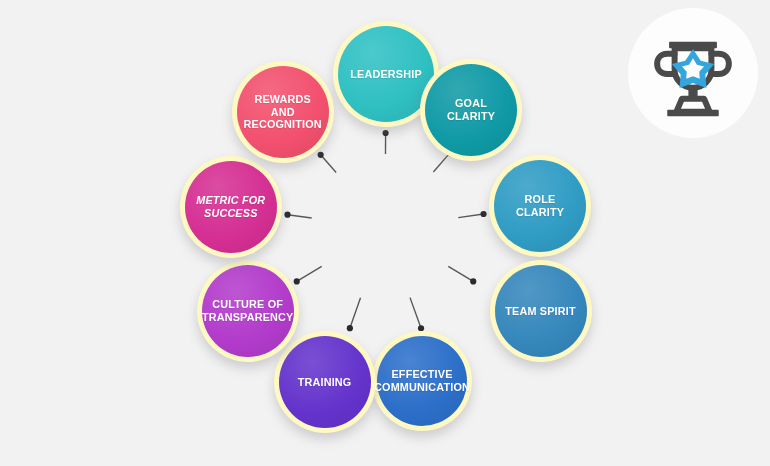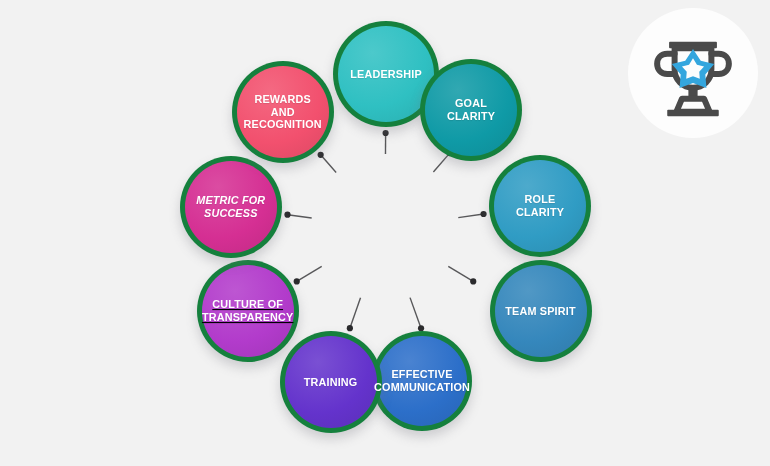--- a/index.html
+++ b/index.html
@@ -28,21 +28,21 @@
     top: 0;
     width: 770px;
     height: 466px;
     pointer-events: none;
   }
 
   
   .petal {
     position: absolute;
     border-radius: 50%;
-    background: #15803d;
+    background: #fef9c3;
     box-shadow: 0 6px 11px rgba(120,120,130,0.30);
     display: flex;
     align-items: center;
     justify-content: center;
     box-sizing: border-box;
   }
   .petal .disc {
     position: absolute;
     left: 5px;
     top: 5px;
@@ -163,27 +163,27 @@
         <div class="disc" style="background: radial-gradient(circle at 36% 28%, rgb(81, 152, 197) 0%, rgb(53, 135, 188) 58%, rgb(48, 122, 169) 100%);">
           <div class="plabel">TEAM SPIRIT</div>
         </div>
       </div>
       <div class="petal" style="left: 372px; top: 331px; width: 100px; height: 100px;">
         <div class="disc" style="background: radial-gradient(circle at 36% 28%, rgb(74, 131, 209) 0%, rgb(44, 111, 201) 58%, rgb(40, 100, 181) 100%);">
           <div class="plabel">EFFECTIVE
 COMMUNICATION</div>
         </div>
       </div>
-      <div class="petal" style="left: 280px; top: 331px; width: 102px; height: 102px;">
+      <div class="petal" style="left: 274px; top: 331px; width: 102px; height: 102px;">
         <div class="disc" style="background: radial-gradient(circle at 36% 28%, rgb(122, 80, 211) 0%, rgb(100, 51, 204) 58%, rgb(90, 46, 184) 100%);">
           <div class="plabel">TRAINING</div>
         </div>
       </div>
       <div class="petal" style="left: 197px; top: 260px; width: 102px; height: 102px;">
-        <div class="disc" style="background: radial-gradient(circle at 36% 28%, rgb(189, 86, 210) 0%, rgb(178, 59, 203) 58%, rgb(160, 53, 183) 100%); text-decoration: underline;">
+        <div class="disc" style="background: radial-gradient(circle at 36% 28%, rgb(189, 86, 210) 0%, rgb(178, 59, 203) 58%, rgb(160, 53, 183) 100%);">
           <div class="plabel">CULTURE OF
 TRANSPARENCY</div>
         </div>
       </div>
       <div class="petal" style="left: 180px; top: 156px; width: 102px; height: 102px; font-style: italic;">
         <div class="disc" style="background: radial-gradient(circle at 36% 28%, rgb(219, 76, 162) 0%, rgb(213, 47, 147) 58%, rgb(192, 42, 132) 100%);">
           <div class="plabel">METRIC FOR
 SUCCESS</div>
         </div>
       </div>

